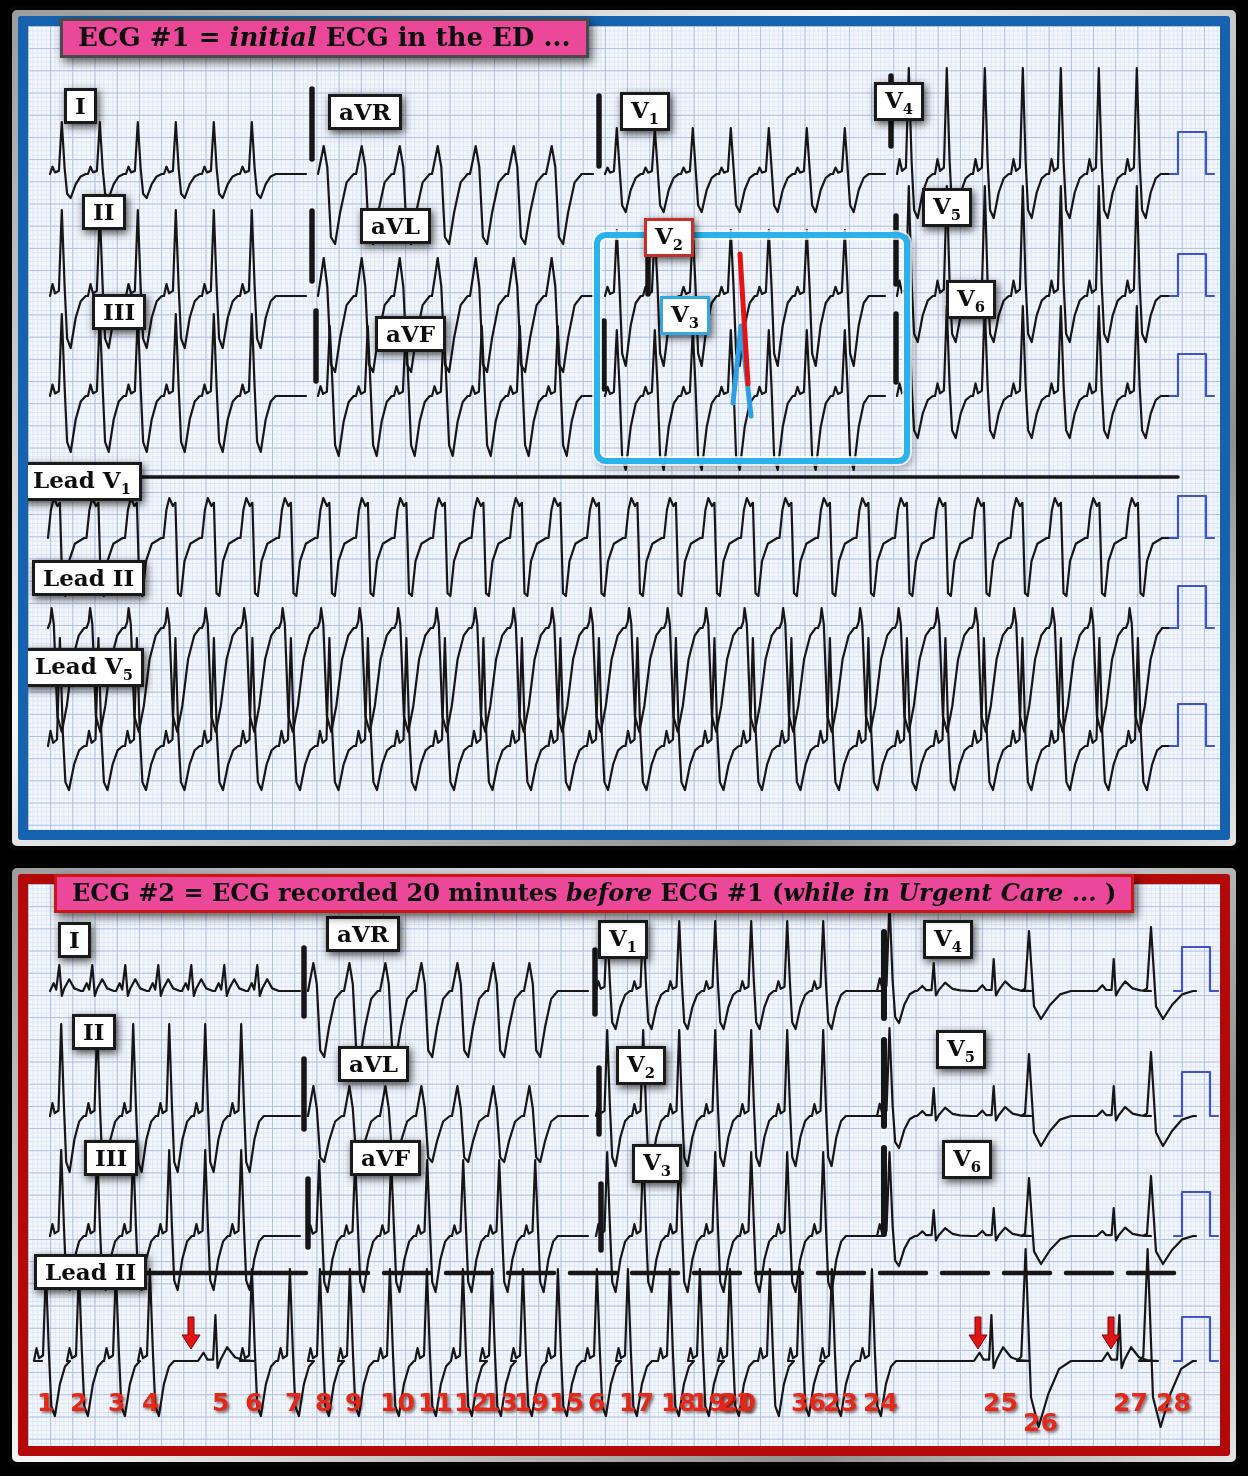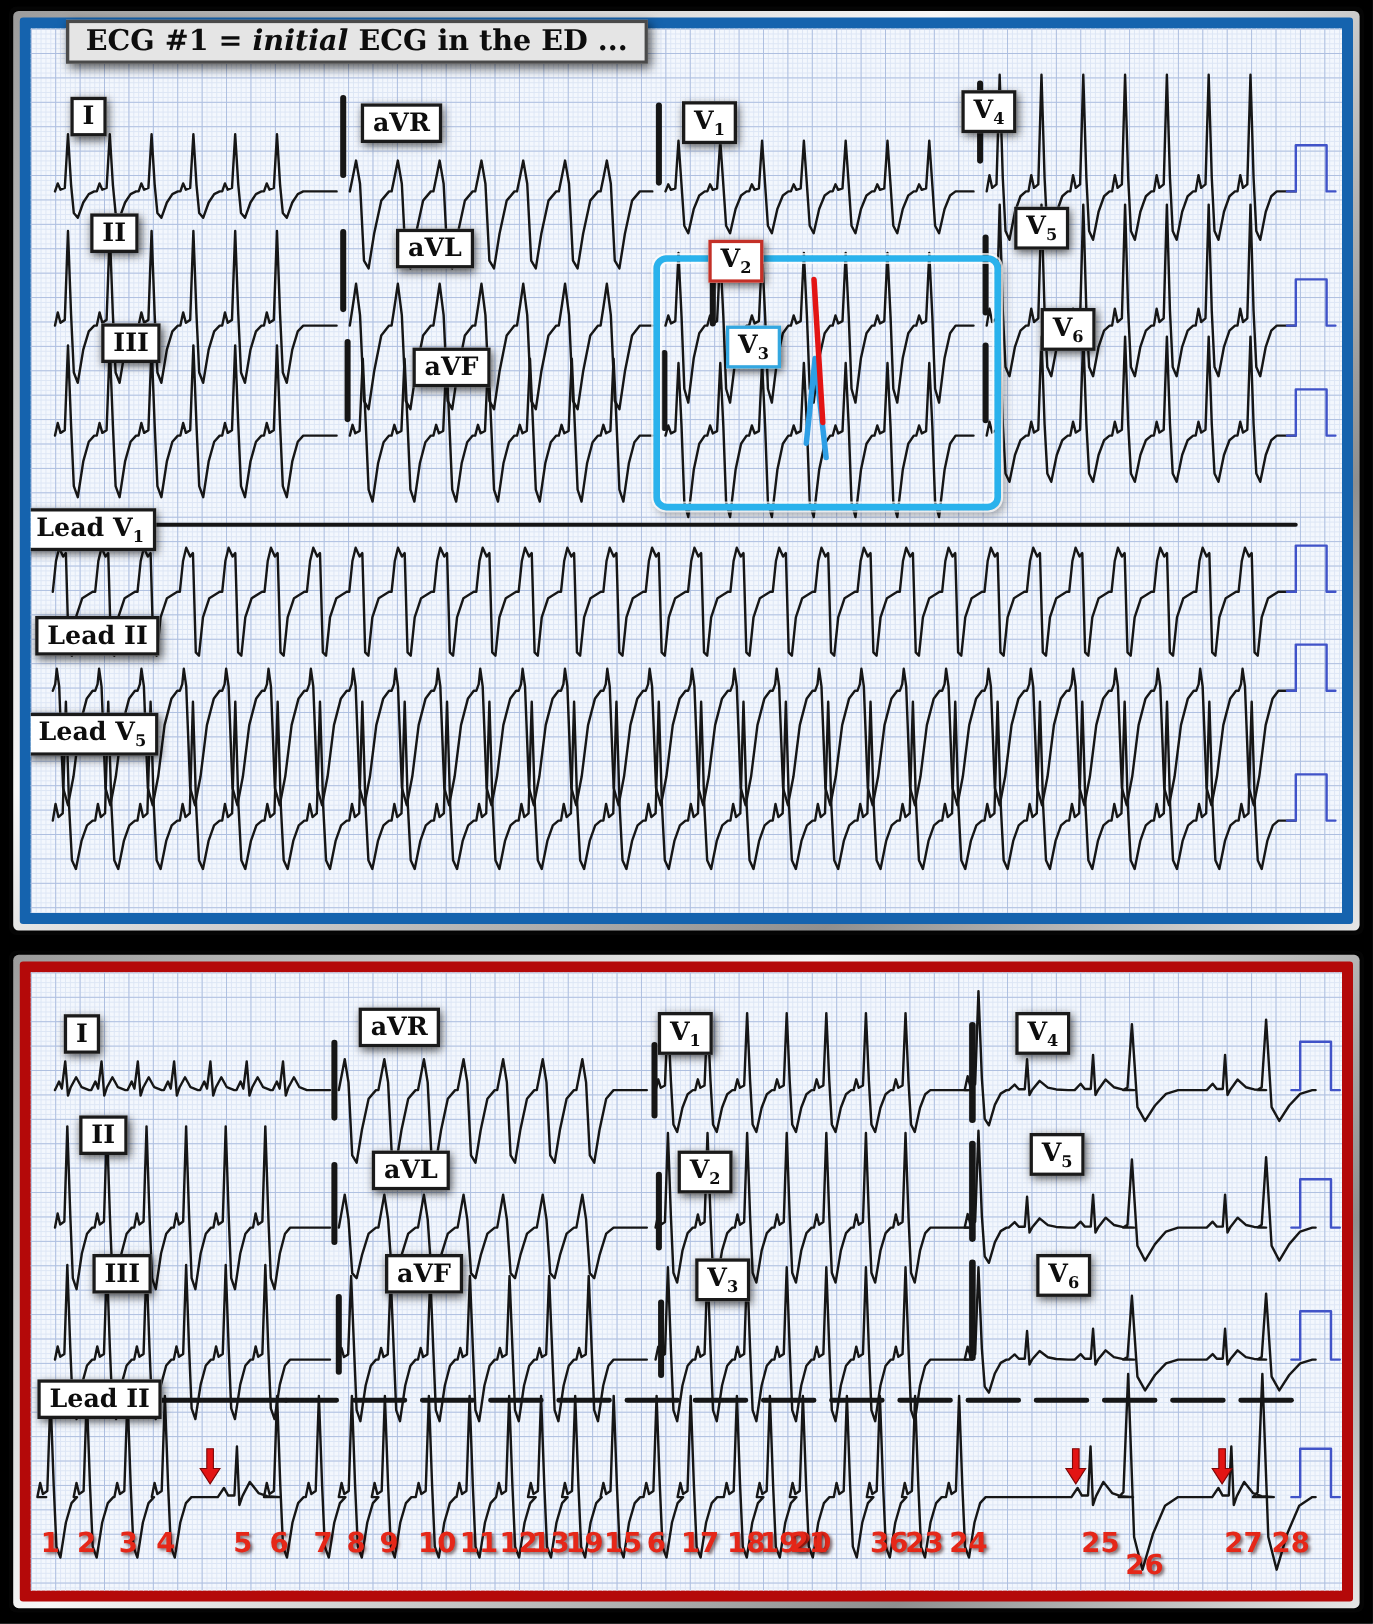--- a/index.html
+++ b/index.html
@@ -14,21 +14,21 @@
   .paper{position:relative;overflow:hidden;background-color:#f3f7fd;
     background-image:
       linear-gradient(#aebfe0 1px, transparent 1px),
       linear-gradient(90deg,#aebfe0 1px, transparent 1px),
       linear-gradient(#dde6f5 1px, transparent 1px),
       linear-gradient(90deg,#dde6f5 1px, transparent 1px);
     background-size:22.2px 22.2px,22.2px 22.2px,4.44px 4.44px,4.44px 4.44px;}
   #paper1{width:1192px;height:804px;}
   #paper2{width:1192px;height:562px;}
   .trace-svg{position:absolute;left:0;top:0;z-index:1;}
-  .title{position:absolute;background:#e5e5e5;padding:1px 15px 3px 15px;white-space:nowrap;
+  .title{position:absolute;background:#ec4899;padding:1px 15px 3px 15px;white-space:nowrap;
          font-weight:bold;font-size:26px;color:#0d0d0d;z-index:6;
          box-shadow:3px 4px 9px rgba(0,0,0,.65);}
   #title1{left:52px;top:12px;border:3px solid #4a4a4a;}
   #title2{left:46px;top:10px;border:3px solid #cc1515;font-size:24px;}
   .title em{font-style:italic;}
   .lab{position:absolute;background:#fff;border:3px solid #1a1a1a;padding:0 8px;
        font-weight:bold;font-size:23px;color:#0d0d0d;z-index:4;line-height:1.3;
        box-shadow:2px 3px 8px rgba(0,0,0,.7);}
   .lab sub{font-size:64%;}
   .lab.red{border-color:#c43027;}
@@ -98,20 +98,21 @@
           <div class="lab" style="left: 918px; top: 254px;"><span>V</span><sub>6</sub></div>
           <div class="lab" style="left: -6px; top: 436px;"><span>Lead V</span><sub>1</sub></div>
           <div class="lab" style="left: 4px; top: 534px;"><span>Lead II</span></div>
           <div class="lab" style="left: -4px; top: 622px;"><span>Lead V</span><sub>5</sub></div>
         </div>
     </div>
   </div>
 </div>
 
 <div class="panel" id="panel2" style="top:864px;">
+  <div class="title" id="title2"><span>ECG #2 = ECG recorded 20 minutes </span><em>before</em><span> ECG #1 (</span><em>while in Urgent Care ...</em><span> )</span></div>
   <div class="bevel">
     <div class="frame">
       <div class="paper" id="paper2">
         <svg class="trace-svg" id="svg2" width="1192" height="562" viewBox="0 0 1192 562">
             <path d="M22 107 L22.0 107.0 L25.7 99.2 L28.2 105.7 L31.3 81.0 L33.8 112.0 L36.3 104.4 L41.2 95.3 L46.2 104.4 L53.0 107.0 L55.0 107.0 L58.7 99.2 L61.2 105.7 L64.3 81.0 L66.8 112.0 L69.3 104.4 L74.2 95.3 L79.2 104.4 L86.0 107.0 L88.0 107.0 L91.7 99.2 L94.2 105.7 L97.3 81.0 L99.8 112.0 L102.3 104.4 L107.2 95.3 L112.2 104.4 L119.0 107.0 L121.0 107.0 L124.7 99.2 L127.2 105.7 L130.3 81.0 L132.8 112.0 L135.3 104.4 L140.2 95.3 L145.2 104.4 L152.0 107.0 L154.0 107.0 L157.7 99.2 L160.2 105.7 L163.3 81.0 L165.8 112.0 L168.3 104.4 L173.2 95.3 L178.2 104.4 L185.0 107.0 L187.0 107.0 L190.7 99.2 L193.2 105.7 L196.3 81.0 L198.8 112.0 L201.3 104.4 L206.2 95.3 L211.2 104.4 L218.0 107.0 L220.0 107.0 L223.7 99.2 L226.2 105.7 L229.3 81.0 L231.8 112.0 L234.3 104.4 L239.2 95.3 L244.2 104.4 L251.0 107.0 L272 107" fill="none" stroke="#161616" stroke-width="2.2" stroke-linejoin="round" stroke-linecap="round"></path>
             <path d="M280 107 L280.0 107.0 L282.7 93.0 L285.4 79.0 L288.8 100.0 L292.2 166.4 L296.2 173.0 L301.0 143.3 L307.1 114.9 L313.8 107.0 L316.0 107.0 L318.7 93.0 L321.4 79.0 L324.8 100.0 L328.2 166.4 L332.2 173.0 L337.0 143.3 L343.1 114.9 L349.8 107.0 L352.0 107.0 L354.7 93.0 L357.4 79.0 L360.8 100.0 L364.2 166.4 L368.2 173.0 L373.0 143.3 L379.1 114.9 L385.8 107.0 L388.0 107.0 L390.7 93.0 L393.4 79.0 L396.8 100.0 L400.2 166.4 L404.2 173.0 L409.0 143.3 L415.1 114.9 L421.8 107.0 L424.0 107.0 L426.7 93.0 L429.4 79.0 L432.8 100.0 L436.2 166.4 L440.2 173.0 L445.0 143.3 L451.1 114.9 L457.8 107.0 L460.0 107.0 L462.7 93.0 L465.4 79.0 L468.8 100.0 L472.2 166.4 L476.2 173.0 L481.0 143.3 L487.1 114.9 L493.8 107.0 L496.0 107.0 L498.7 93.0 L501.4 79.0 L504.8 100.0 L508.2 166.4 L512.2 173.0 L517.0 143.3 L523.1 114.9 L529.8 107.0 L560 107" fill="none" stroke="#161616" stroke-width="2.2" stroke-linejoin="round" stroke-linecap="round"></path>
             <path d="M568 107 L568.0 107.0 L570.4 97.2 L572.7 104.9 L576.5 102.8 L579.2 37.0 L581.9 98.6 L584.2 138.2 L587.6 145.0 L592.4 123.0 L597.1 110.8 L601.8 107.0 L604.0 107.0 L606.4 97.2 L608.7 104.9 L612.5 102.8 L615.2 37.0 L617.9 98.6 L620.2 138.2 L623.6 145.0 L628.4 123.0 L633.1 110.8 L637.8 107.0 L640.0 107.0 L642.4 97.2 L644.7 104.9 L648.5 102.8 L651.2 37.0 L653.9 98.6 L656.2 138.2 L659.6 145.0 L664.4 123.0 L669.1 110.8 L673.8 107.0 L676.0 107.0 L678.4 97.2 L680.7 104.9 L684.5 102.8 L687.2 37.0 L689.9 98.6 L692.2 138.2 L695.6 145.0 L700.4 123.0 L705.1 110.8 L709.8 107.0 L712.0 107.0 L714.4 97.2 L716.7 104.9 L720.5 102.8 L723.2 37.0 L725.9 98.6 L728.2 138.2 L731.6 145.0 L736.4 123.0 L741.1 110.8 L745.8 107.0 L748.0 107.0 L750.4 97.2 L752.7 104.9 L756.5 102.8 L759.2 37.0 L761.9 98.6 L764.2 138.2 L767.6 145.0 L772.4 123.0 L777.1 110.8 L781.8 107.0 L784.0 107.0 L786.4 97.2 L788.7 104.9 L792.5 102.8 L795.2 37.0 L797.9 98.6 L800.2 138.2 L803.6 145.0 L808.4 123.0 L813.1 110.8 L817.8 107.0 L852 107" fill="none" stroke="#161616" stroke-width="2.2" stroke-linejoin="round" stroke-linecap="round"></path>
             <path d="M856 107 L849.0 107 L849.0 107.0 L851.7 94.4 L854.3 104.3 L858.5 101.6 L861.5 17.0 L864.6 96.2 L867.2 133.2 L871.0 139.0 L876.4 120.4 L881.7 110.2 L887.0 107.0 L889.0 107 L889.0 107.0 L894.4 102.0 L898.2 106.2 L903.6 106.2 L905.7 79.0 L907.9 111.5 L910.6 106.4 L917.1 98.6 L924.6 104.8 L932.2 106.4 L943.0 107.0 L949.0 107 L949.0 107.0 L954.4 101.2 L958.2 106.0 L963.6 106.0 L965.7 75.0 L967.9 111.5 L970.6 106.4 L977.1 97.4 L984.6 104.4 L992.2 106.4 L1003.0 107.0 L993.0 107 L993.0 107.0 L997.0 104.6 L1001.0 47.0 L1006.0 122.4 L1013.0 135.0 L1022.0 121.0 L1032.0 110.4 L1043.0 107.0 L1069.0 107 L1069.0 107.0 L1074.4 101.2 L1078.2 106.0 L1083.6 106.0 L1085.7 75.0 L1087.9 111.5 L1090.6 106.4 L1097.1 97.4 L1104.6 104.4 L1112.2 106.4 L1123.0 107.0 L1115.0 107 L1115.0 107.0 L1119.0 104.4 L1123.0 43.0 L1128.0 122.4 L1135.0 135.0 L1144.0 121.0 L1154.0 110.4 L1165.0 107.0 L1168 107" fill="none" stroke="#161616" stroke-width="2.2" stroke-linejoin="round" stroke-linecap="round"></path>
             <path d="M22 232 L22.0 232.0 L24.4 219.1 L26.7 229.2 L30.5 226.5 L33.2 140.0 L35.9 221.0 L38.2 277.9 L41.6 288.0 L46.4 255.5 L51.1 237.6 L55.8 232.0 L58.0 232.0 L60.4 219.1 L62.7 229.2 L66.5 226.5 L69.2 140.0 L71.9 221.0 L74.2 277.9 L77.6 288.0 L82.4 255.5 L87.1 237.6 L91.8 232.0 L94.0 232.0 L96.4 219.1 L98.7 229.2 L102.5 226.5 L105.2 140.0 L107.9 221.0 L110.2 277.9 L113.6 288.0 L118.4 255.5 L123.1 237.6 L127.8 232.0 L130.0 232.0 L132.4 219.1 L134.7 229.2 L138.5 226.5 L141.2 140.0 L143.9 221.0 L146.2 277.9 L149.6 288.0 L154.4 255.5 L159.1 237.6 L163.8 232.0 L166.0 232.0 L168.4 219.1 L170.7 229.2 L174.5 226.5 L177.2 140.0 L179.9 221.0 L182.2 277.9 L185.6 288.0 L190.4 255.5 L195.1 237.6 L199.8 232.0 L202.0 232.0 L204.4 219.1 L206.7 229.2 L210.5 226.5 L213.2 140.0 L215.9 221.0 L218.2 277.9 L221.6 288.0 L226.4 255.5 L231.1 237.6 L235.8 232.0 L272 232" fill="none" stroke="#161616" stroke-width="2.2" stroke-linejoin="round" stroke-linecap="round"></path>
             <path d="M280 232 L280.0 232.0 L282.7 217.0 L285.4 202.0 L288.8 224.5 L292.2 273.4 L296.2 278.0 L301.0 257.3 L307.1 237.5 L313.8 232.0 L316.0 232.0 L318.7 217.0 L321.4 202.0 L324.8 224.5 L328.2 273.4 L332.2 278.0 L337.0 257.3 L343.1 237.5 L349.8 232.0 L352.0 232.0 L354.7 217.0 L357.4 202.0 L360.8 224.5 L364.2 273.4 L368.2 278.0 L373.0 257.3 L379.1 237.5 L385.8 232.0 L388.0 232.0 L390.7 217.0 L393.4 202.0 L396.8 224.5 L400.2 273.4 L404.2 278.0 L409.0 257.3 L415.1 237.5 L421.8 232.0 L424.0 232.0 L426.7 217.0 L429.4 202.0 L432.8 224.5 L436.2 273.4 L440.2 278.0 L445.0 257.3 L451.1 237.5 L457.8 232.0 L460.0 232.0 L462.7 217.0 L465.4 202.0 L468.8 224.5 L472.2 273.4 L476.2 278.0 L481.0 257.3 L487.1 237.5 L493.8 232.0 L496.0 232.0 L498.7 217.0 L501.4 202.0 L504.8 224.5 L508.2 273.4 L512.2 278.0 L517.0 257.3 L523.1 237.5 L529.8 232.0 L560 232" fill="none" stroke="#161616" stroke-width="2.2" stroke-linejoin="round" stroke-linecap="round"></path>

